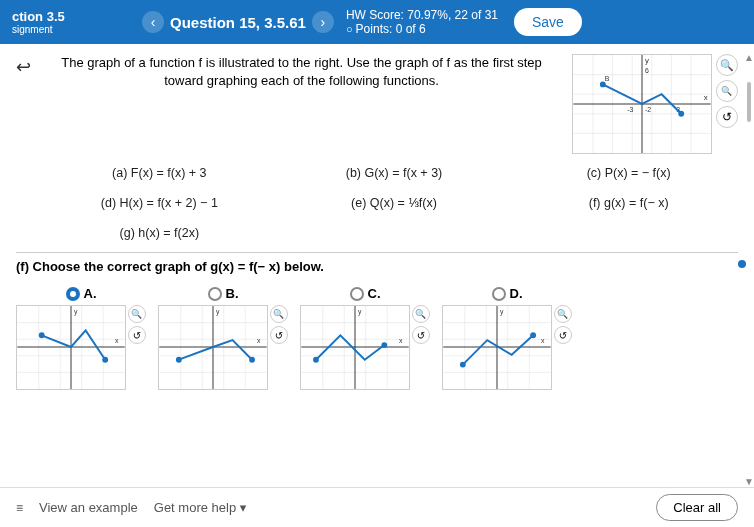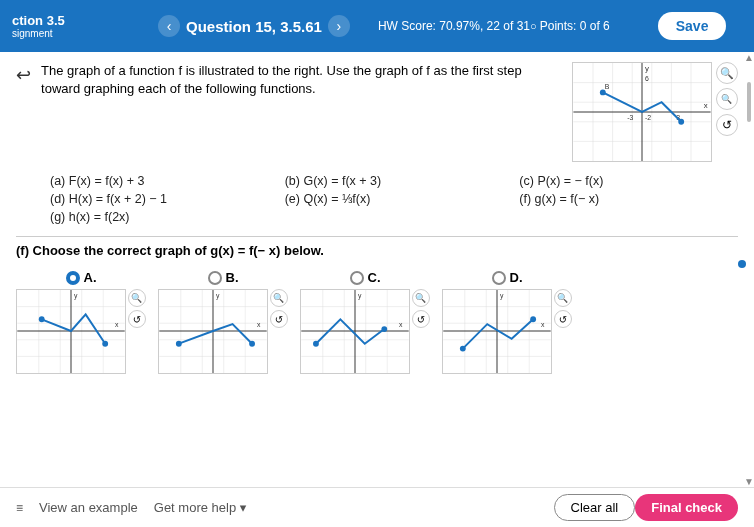--- a/index.html
+++ b/index.html
@@ -5,22 +5,21 @@
     * { box-sizing: border-box; margin: 0; padding: 0; }
     body { font-family: Arial, sans-serif; width: 754px; height: 527px; overflow: hidden; background: #fff; }
 
     
     .header {
       display: flex;
       align-items: center;
       background: #1a73c1;
       color: white;
       padding: 8px 12px;
-      height: 52px;
-      gap: 16px;
+      height: 44px;
     }
     .header-left {
       display: flex;
       flex-direction: column;
       min-width: 130px;
     }
     .header-left .section { font-size: 13px; font-weight: bold; }
     .header-left .assignment { font-size: 10px; }
     .header-center {
       flex: 1;
@@ -42,32 +41,32 @@
       width: 22px;
       height: 22px;
       cursor: pointer;
       font-size: 14px;
       display: flex;
       align-items: center;
       justify-content: center;
     }
     .header-score {
       display: flex;
-      flex-direction: row;
+      flex-direction: column;
       align-items: flex-start;
-      margin-right: 32px;
+      margin-right: 16px;
       font-size: 12px;
     }
     .save-btn {
       background: white;
       color: #1a73c1;
       border: none;
       border-radius: 20px;
       padding: 6px 18px;
-      font-weight: bold;
+      font-weight: normal;
       font-size: 14px;
       cursor: pointer;
     }
 
     
     .main {
       display: flex;
       flex-direction: column;
       height: calc(527px - 52px - 40px);
       padding: 10px 16px 0 16px;
@@ -83,20 +82,21 @@
       font-size: 18px;
       color: #333;
       margin-right: 10px;
       cursor: pointer;
       margin-top: 2px;
     }
     .problem-text {
       font-size: 13px;
       flex: 1;
       line-height: 1.4;
+      text-align: center;
     }
     .graph-preview {
       width: 140px;
       height: 100px;
       border: 1px solid #ccc;
       margin-left: 10px;
       position: relative;
       background: white;
     }
     .graph-icons {
@@ -114,22 +114,23 @@
       align-items: center;
       justify-content: center;
       cursor: pointer;
       font-size: 11px;
       background: white;
     }
 
     .functions-grid {
       display: grid;
       grid-template-columns: 1fr 1fr 1fr;
-      gap: 4px 16px;
+      gap: 16px 16px;
       margin: 6px 0 6px 34px;
+      text-align: center;
     }
     .function-item {
       font-size: 12.5px;
       color: #222;
     }
 
     .divider {
       border: none;
       border-top: 1px solid #ccc;
       margin: 6px 0;
@@ -513,15 +514,14 @@
 <div class="dot-indicator"></div>
 
 <div class="footer">
   <div class="footer-left">
     <span style="font-size:12px; color:#555;">≡</span>
     <a class="footer-link">View an example</a>
     <a class="footer-link">Get more help ▾</a>
   </div>
   <div class="footer-right">
     <button class="clear-btn">Clear all</button>
-    <button class="final-btn">Final check</button>
   </div>
 </div>
 
 </body></html>

